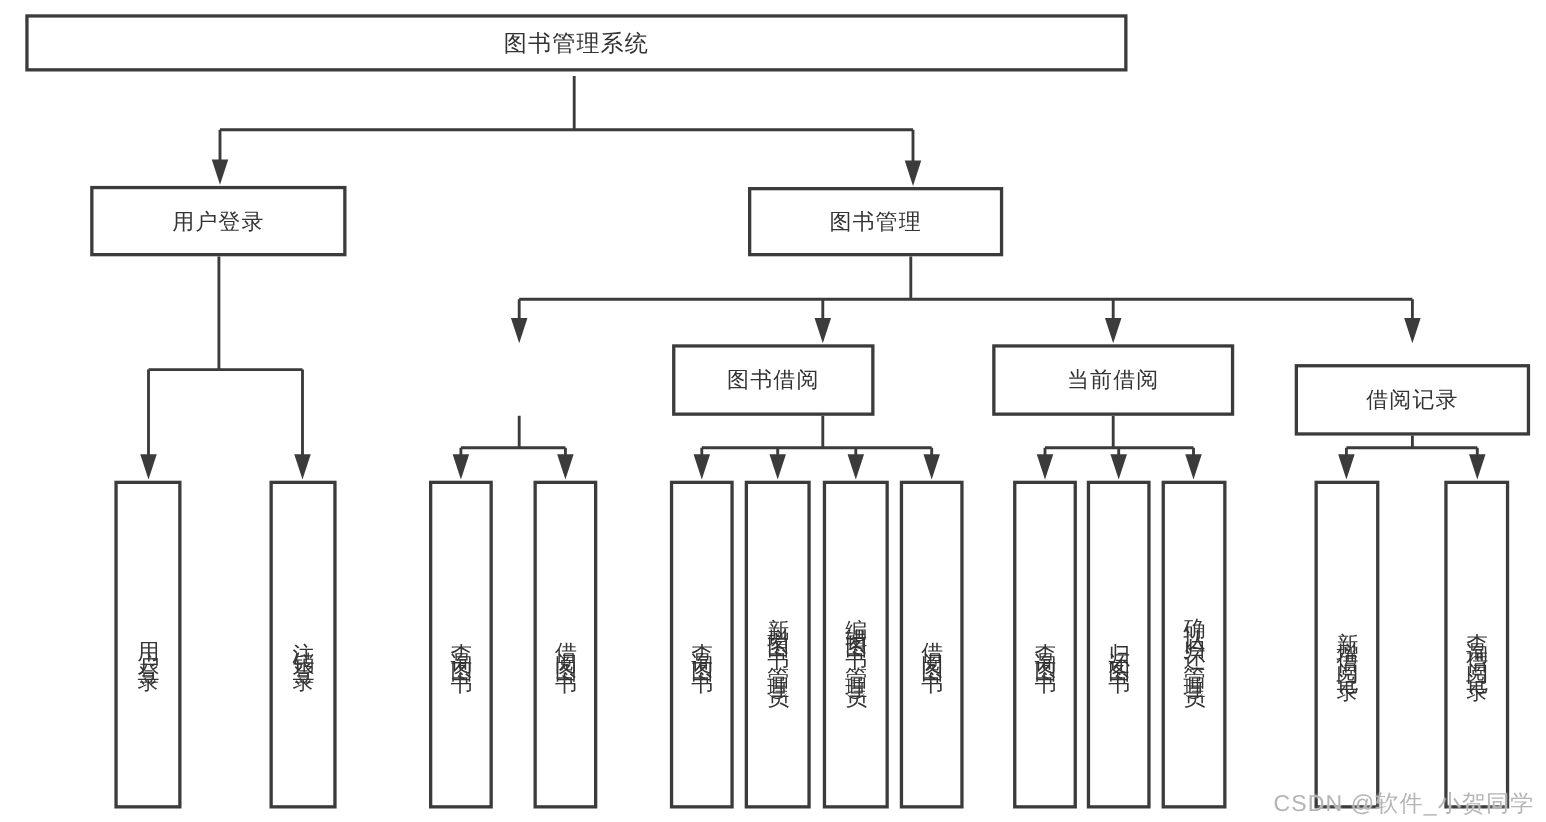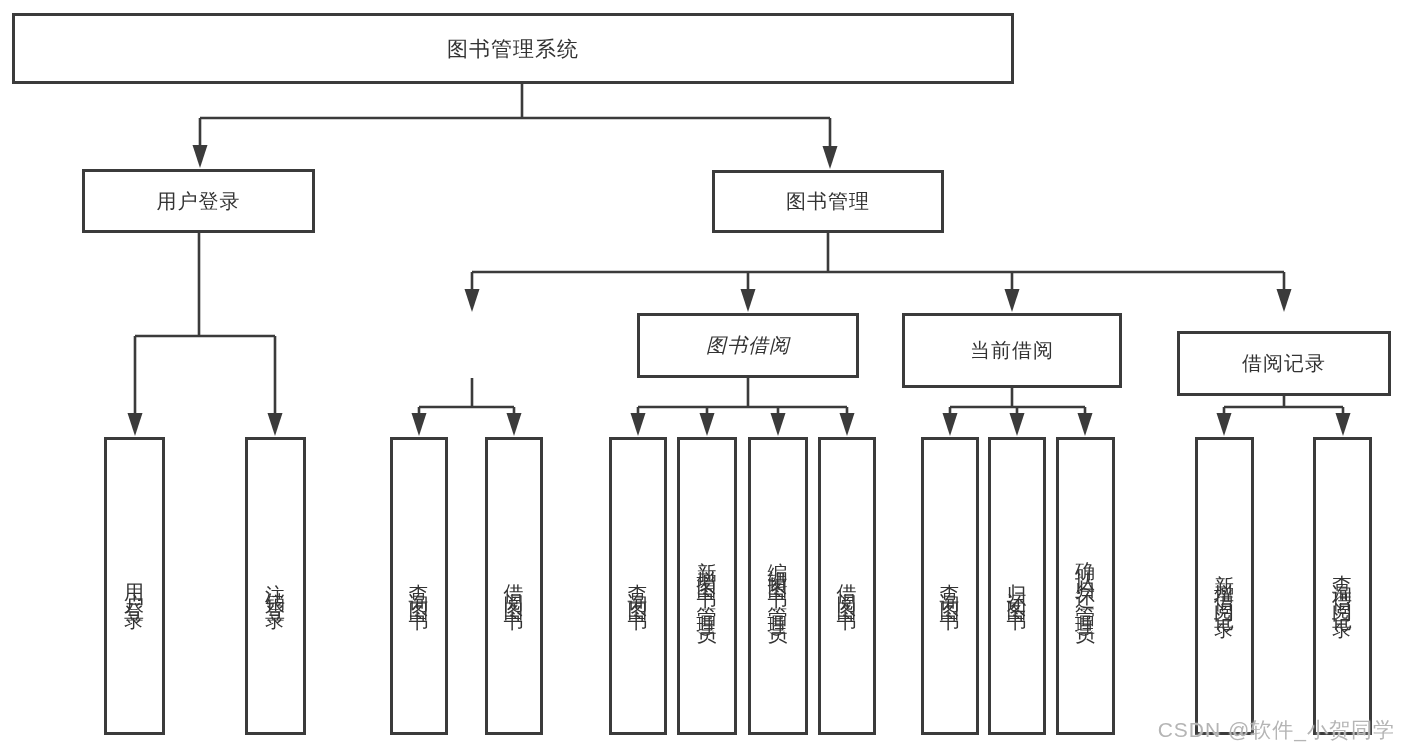--- a/index.html
+++ b/index.html
@@ -81,27 +81,27 @@
       <polygon points="770.5,413 785.5,413 778,436"></polygon>
       <polygon points="839.5,413 854.5,413 847,436"></polygon>
       <polygon points="942.5,413 957.5,413 950,436"></polygon>
       <polygon points="1009.5,413 1024.5,413 1017,436"></polygon>
       <polygon points="1077.5,413 1092.5,413 1085,436"></polygon>
       <polygon points="1216.5,413 1231.5,413 1224,436"></polygon>
       <polygon points="1335.5,413 1350.5,413 1343,436"></polygon>
     </g>
   </svg>
 
-  <div class="node h title" style="left:12px;top:13px;width:1002px;height:71px;">图书管理系统</div>
+  <div class="node h title" style="left:23px;top:13px;width:1002px;height:52px;">图书管理系统</div>
 
   <div class="node h" style="left:82px;top:169px;width:233px;height:64px;">用户登录</div>
-  <div class="node h" style="left:712px;top:170px;width:232px;height:63px;">图书管理</div>
+  <div class="node h" style="left:680px;top:170px;width:232px;height:63px;">图书管理</div>
 
-  <div class="node h" style="left:637px;top:313px;width:222px;height:65px;font-style:italic;">图书借阅</div>
-  <div class="node h" style="left:902px;top:313px;width:220px;height:75px;">当前借阅</div>
+  <div class="node h" style="left:611px;top:313px;width:184px;height:65px;">图书借阅</div>
+  <div class="node h" style="left:902px;top:313px;width:220px;height:65px;">当前借阅</div>
   <div class="node h" style="left:1177px;top:313px;width:214px;height:65px;margin-top:18px;">借阅记录</div>
 
   <div class="node v" style="left:104px;top:437px;width:61px;height:298px;">用户登录</div>
   <div class="node v" style="left:245px;top:437px;width:61px;height:298px;">注销登录</div>
 
   <div class="node v" style="left:390px;top:437px;width:58px;height:298px;">查询图书</div>
   <div class="node v" style="left:485px;top:437px;width:58px;height:298px;">借阅图书</div>
 
   <div class="node v" style="left:609px;top:437px;width:58px;height:298px;">查询图书</div>
   <div class="node v" style="left:677px;top:437px;width:60px;height:298px;">新增图书（管理员）</div>

